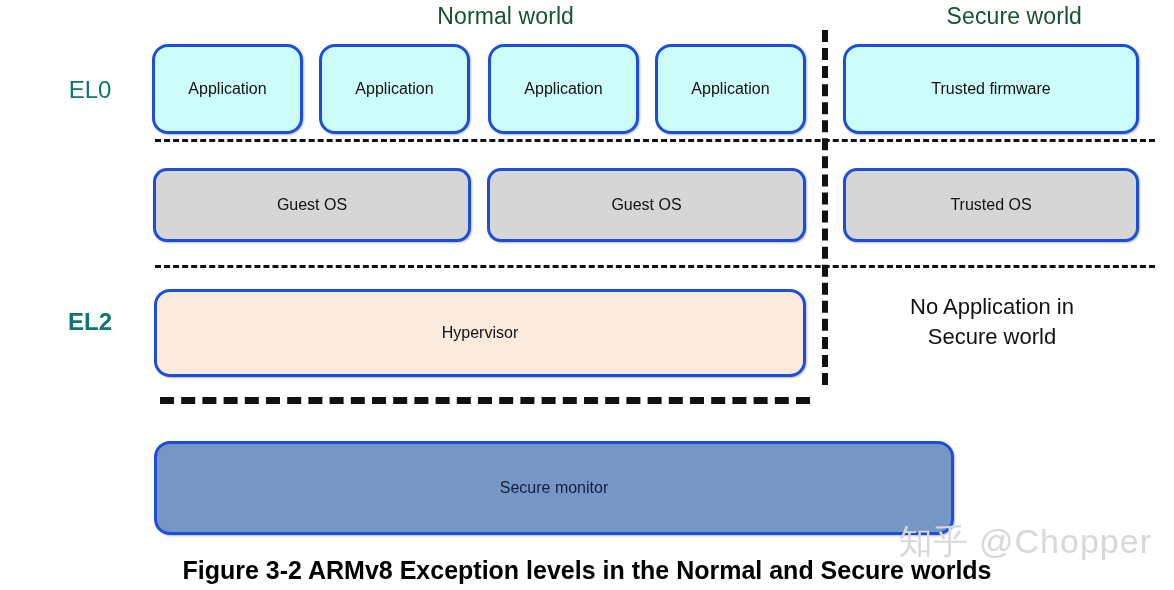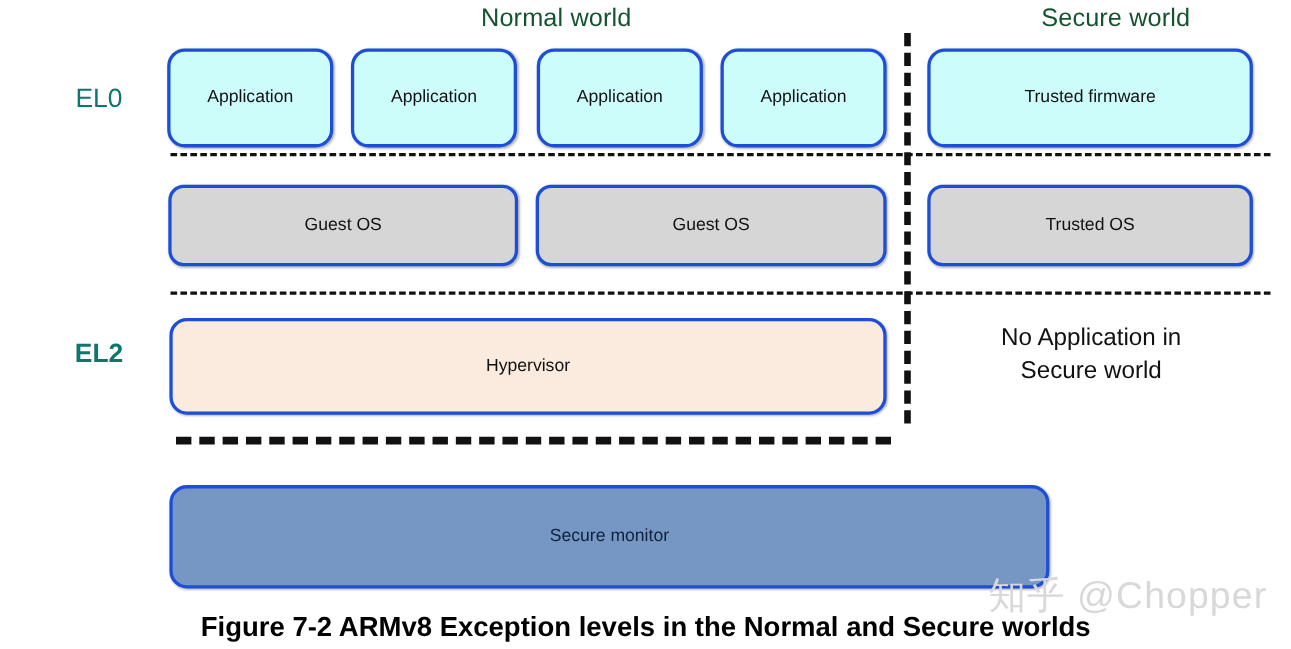--- a/index.html
+++ b/index.html
@@ -175,15 +175,15 @@
 
   <div id="box-secure-monitor" class="box monitor">Secure monitor</div>
 
   <div id="sep-el0-el1" class="hsep"></div>
   <div id="sep-el1-el2" class="hsep"></div>
   <div id="sep-el2-el3" class="hsep"></div>
   <div id="world-divider"></div>
 
   <div id="watermark">知乎 @Chopper</div>
 
-  <div id="caption">Figure 7-2 ARMv8 Exception levels in the Normal and Secure worlds</div>
+  <div id="caption">Figure 3-2 ARMv8 Exception levels in the Normal and Secure worlds</div>
 
 </div>
 
 </body></html>

